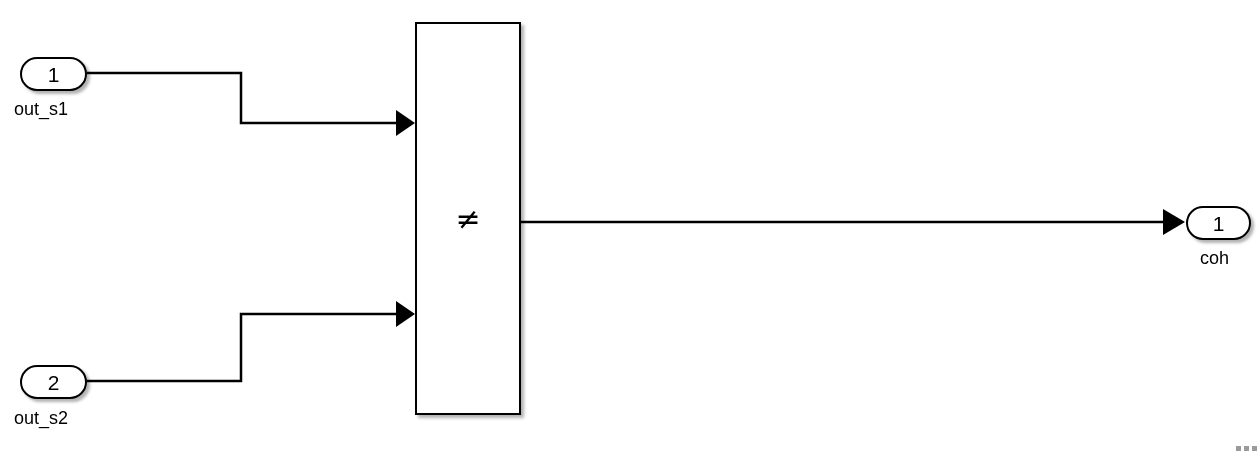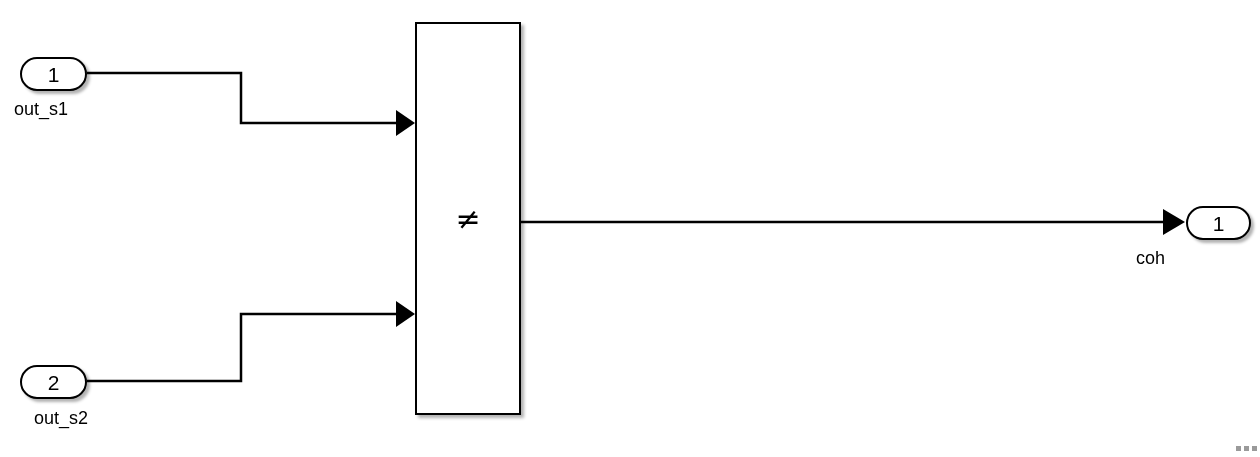--- a/index.html
+++ b/index.html
@@ -104,30 +104,30 @@
   </svg>
 
   <div class="port" style="left:20px; top:57px; width:67px; height:34px;">
     <span class="port-num">1</span>
   </div>
   <div class="port-label" style="left:14px; top:100px;">out_s1</div>
 
   <div class="port" style="left:20px; top:365px; width:67px; height:34px;">
     <span class="port-num">2</span>
   </div>
-  <div class="port-label" style="left:14px; top:409px;margin-left:20px;">out_s2</div>
+  <div class="port-label" style="left:14px; top:409px;">out_s2</div>
 
   <div class="op-block" style="left:415px; top:22px; width:106px; height:393px;">
     <span class="op-symbol">≠</span>
   </div>
 
   <div class="port" style="left:1186px; top:206px; width:65px; height:34px;">
     <span class="port-num">1</span>
   </div>
-  <div class="port-label" style="left:1136px; top:249px;">coh</div>
+  <div class="port-label" style="left:1200px; top:249px;">coh</div>
 
   <div class="corner-artifact" style="left:1236px; top:446px;">
     <i></i>
     <i></i>
     <i></i>
   </div>
 
 </div>
 
 </body></html>

